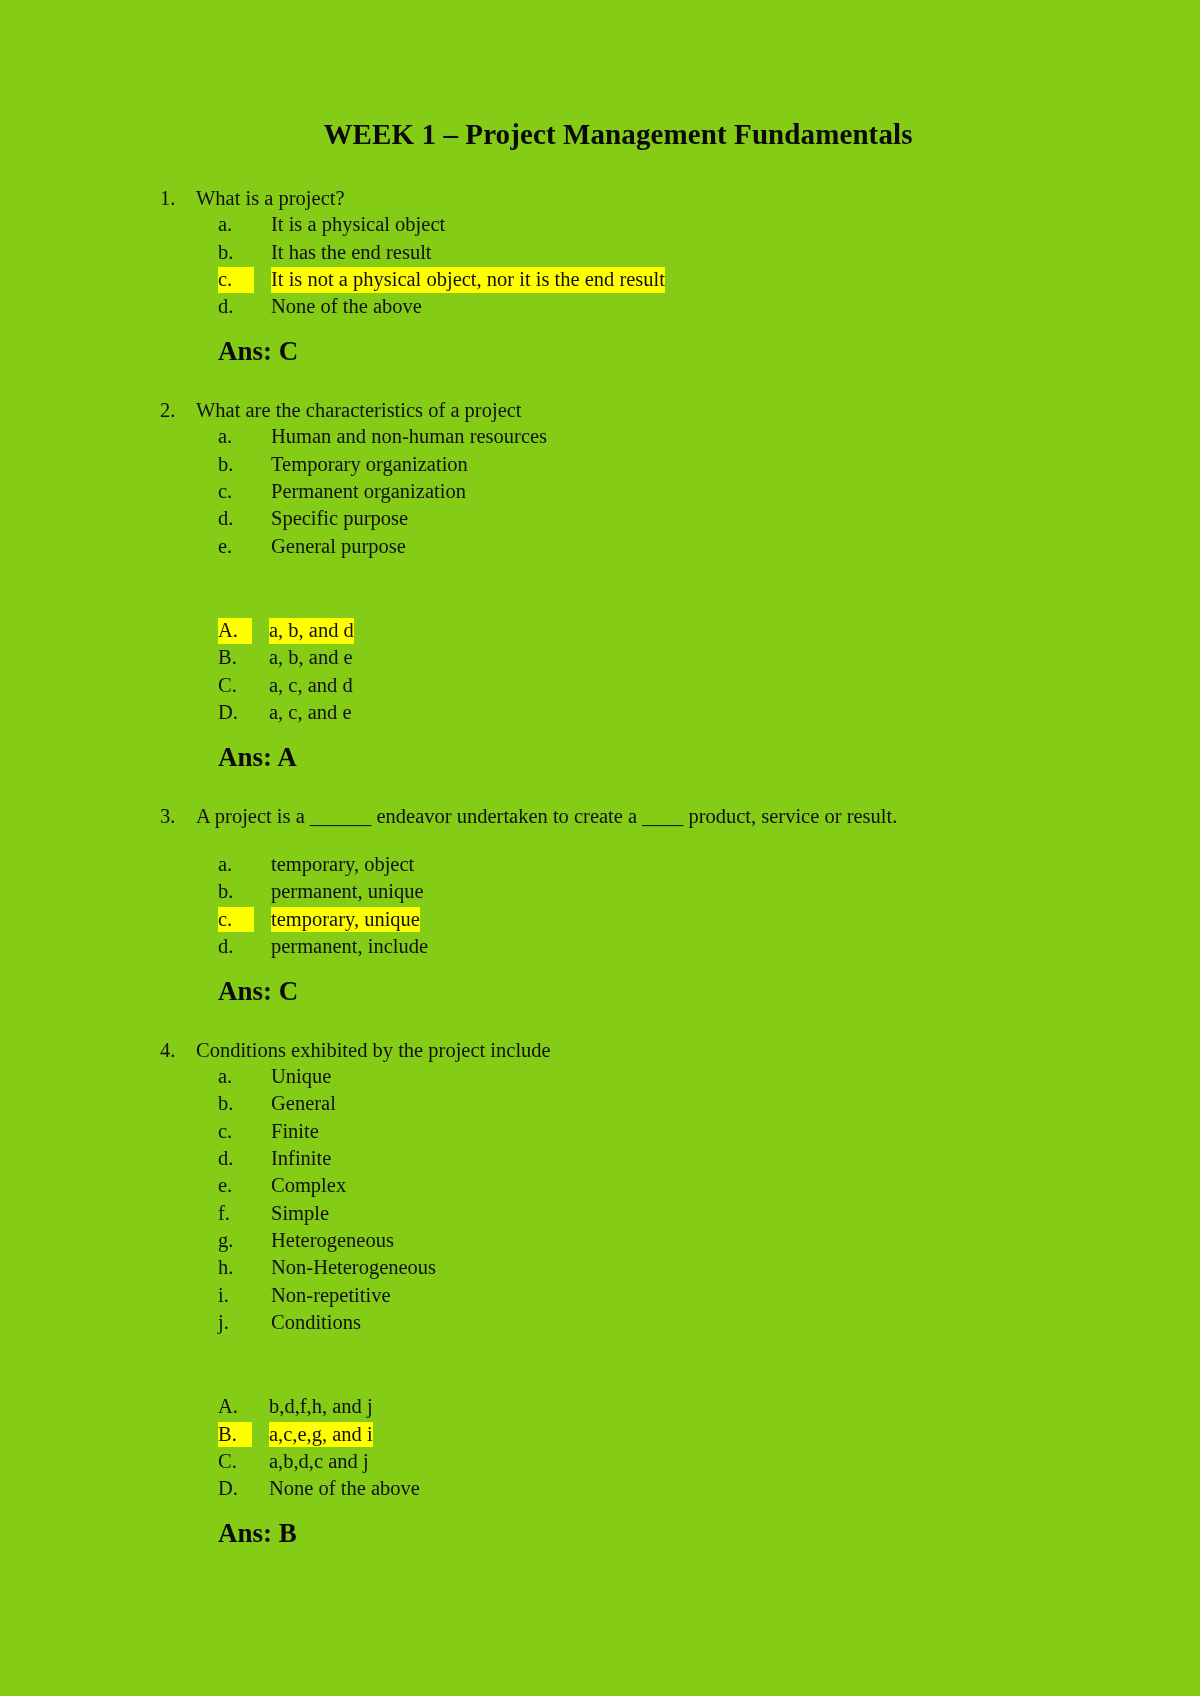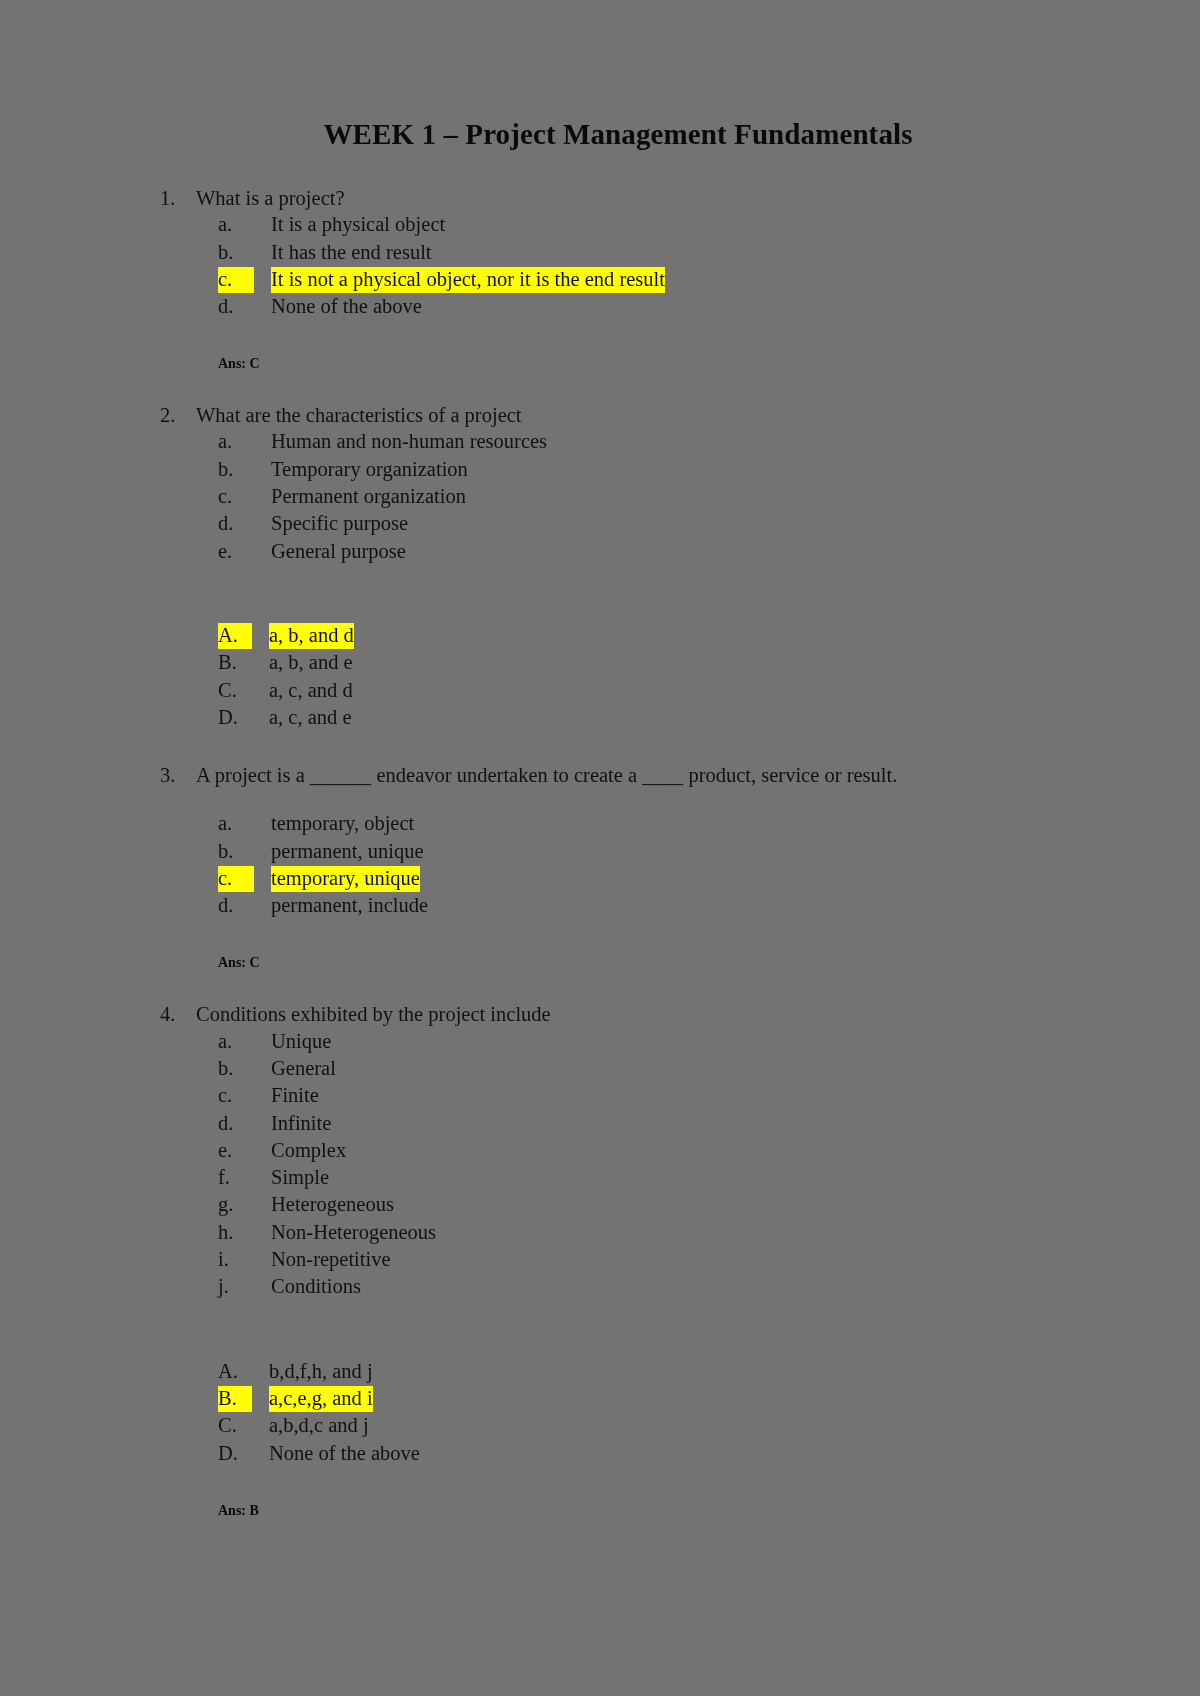--- a/index.html
+++ b/index.html
@@ -11,21 +11,21 @@
     width: 1200px;
     height: 1696px;
     font-family: "Liberation Serif", "DejaVu Serif", serif;
     color: #111111;
     position: relative;
     overflow: hidden;
   }
   .page {
     width: 1200px;
     height: 1696px;
-    background: #737373;
+    background: #84cc16;
     position: relative;
     box-sizing: border-box;
     padding: 118px 150px 0 150px;
   }
   .doc-title {
     text-align: center;
     font-size: 29px;
     font-weight: bold;
     font-family: "Liberation Serif", "DejaVu Serif", serif;
     letter-spacing: 0.1px;
@@ -80,24 +80,24 @@
     background: #ffff00;
   }
   .opt-row.upper {
     padding-left: 68px;
   }
   .opt-row.upper .opt-label {
     flex: 0 0 34px;
     width: 34px;
   }
   .ans-row {
-    font-size: 14px;
+    font-size: 27px;
     font-weight: bold;
     padding-left: 68px;
-    margin-top: 36px;
+    margin-top: 16px;
     color: #0a0a0a;
   }
   .gap-small { height: 22px; }
   .gap-med { height: 30px; }
   .spacer-block { height: 56px; }
 </style>
 </head>
 <body>
 
 <div class="page">
@@ -171,20 +171,21 @@
       </li>
       <li class="opt-row upper">
         <span class="opt-label">C.</span>
         <span class="opt-text">a, c, and d</span>
       </li>
       <li class="opt-row upper">
         <span class="opt-label">D.</span>
         <span class="opt-text">a, c, and e</span>
       </li>
     </ul>
+    <div class="ans-row">Ans: A</div>
   </div>
 
   <div class="gap-med"></div>
 
   <div class="question-block">
     <div class="q-row">
       <span class="q-num">3.</span>
       <span class="q-text">A project is a ______ endeavor undertaken to create a ____ product, service or result.</span>
     </div>
     <div class="gap-small"></div>

